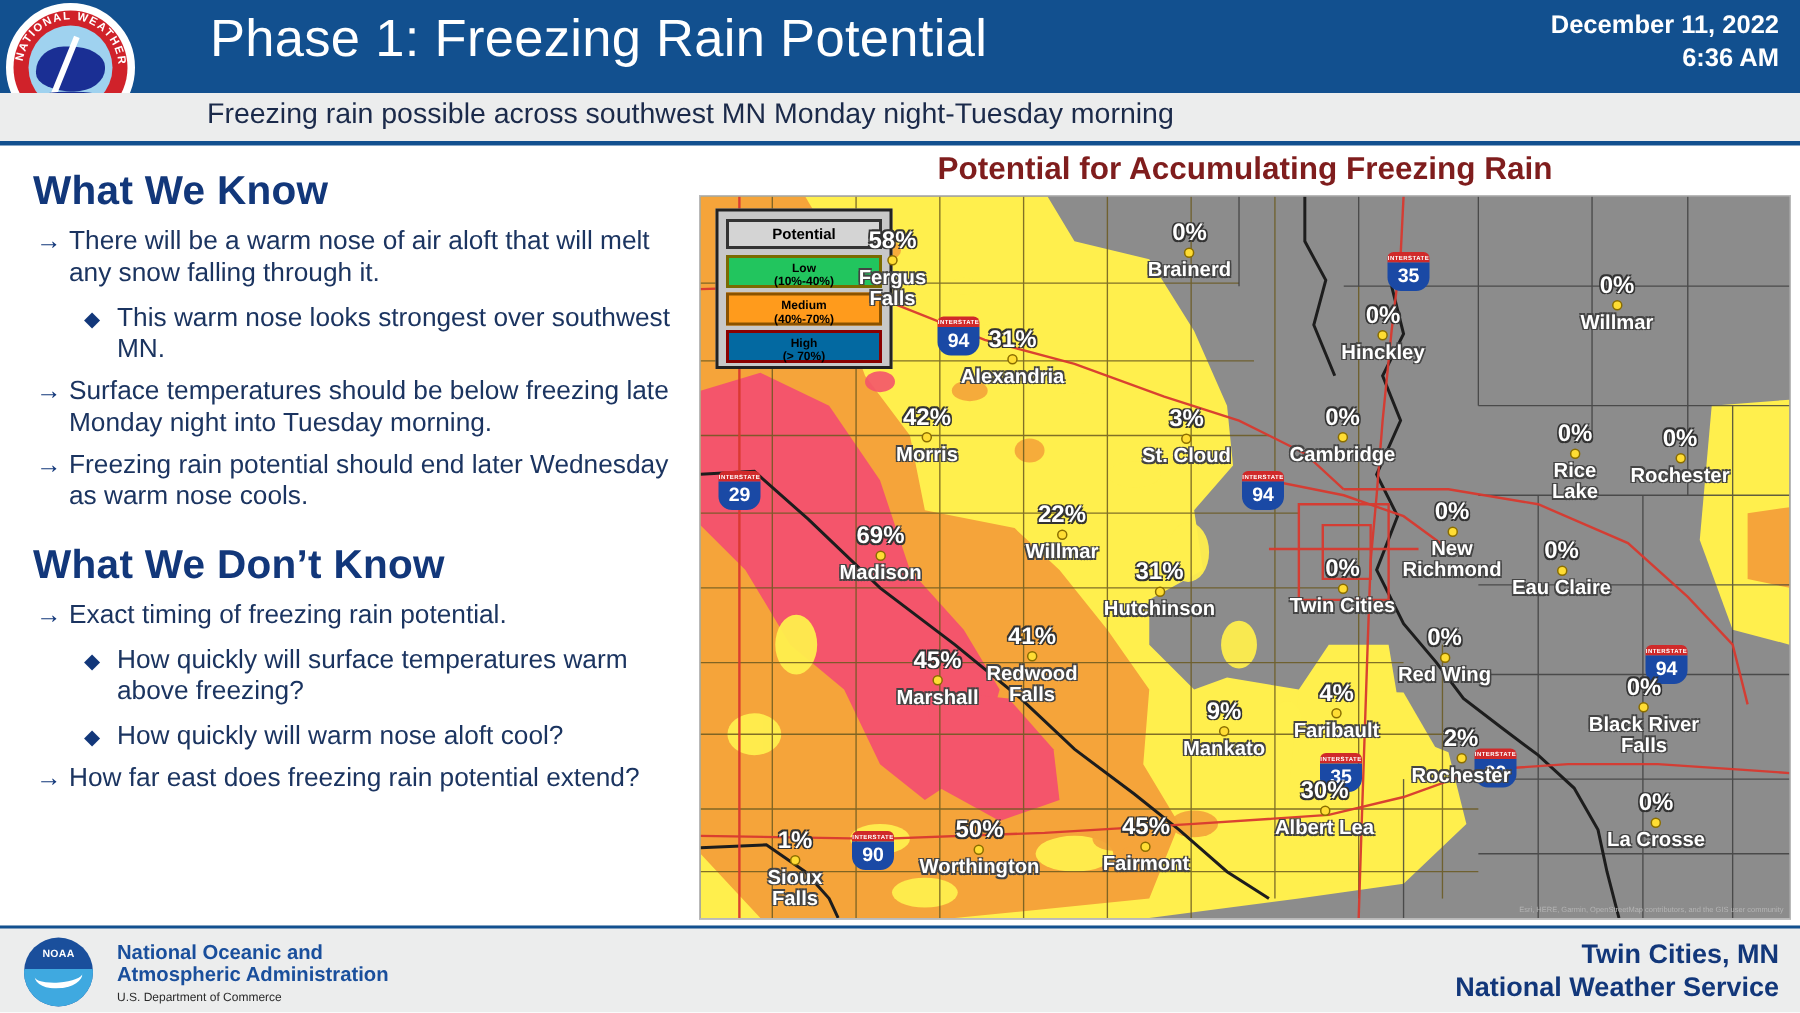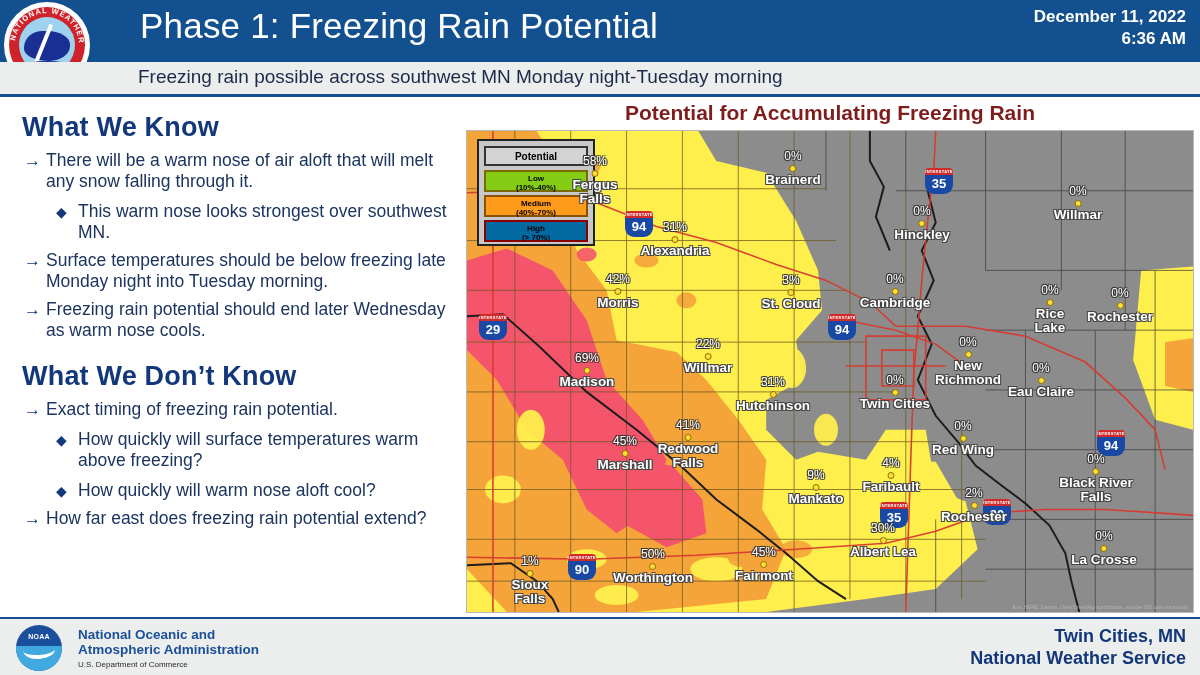--- a/index.html
+++ b/index.html
@@ -99,21 +99,21 @@
   }
   .map-wrap {
     position: absolute; left: 466px; top: 130px; width: 728px; height: 483px;
     border: 1px solid #b9b9b9; background: #8c8c8c; overflow: hidden;
   }
   .map-svg { position:absolute; left:0; top:0; width:100%; height:100%; display:block; }
 
   
   .city { position: absolute; transform: translate(-50%, 0); text-align:center; pointer-events:none; }
   .city .pct {
-    font-size: 12px; font-weight: normal; color: #ffffff;
+    font-size: 16px; font-weight: bold; color: #ffffff;
     text-shadow: -1px -1px 0 #333, 1px -1px 0 #333, -1px 1px 0 #333, 1px 1px 0 #333;
     line-height: 16px; white-space: nowrap;
   }
   .city .dot {
     width: 7px; height: 7px; border-radius: 50%; background: #ffdd33;
     border: 1px solid #8a6d00; margin: 1px auto;
   }
   .city .nm {
     font-size: 13.5px; font-weight: bold; color: #ffffff;
     text-shadow: -1px -1px 0 #444, 1px -1px 0 #444, -1px 1px 0 #444, 1px 1px 0 #444;
@@ -135,21 +135,21 @@
   .legend-title {
     height: 20px; background: #d4d4d4; border: 2px solid #333;
     font-size: 10px; font-weight: bold; color: #000; text-align: center;
     line-height: 17px; margin-bottom: 4px;
   }
   .legend-row {
     height: 22px; border: 2px solid #7a6a00; margin-bottom: 3px;
     text-align: center; font-size: 8px; font-weight: bold; color: #000;
     line-height: 9px; padding-top: 2px;
   }
-  .lg-low { background: #84cc16; }
+  .lg-low { background: #22c55e; }
   .lg-med { background: #ff9b1c; border-color:#8a5200; }
   .lg-high { background: #0369a1; border-color:#8a0000; }
 
   .map-credit {
     position:absolute; right:4px; bottom:2px; font-size:5px; color:#b4b4b4;
     white-space:nowrap;
   }
 
   
   .footer {

